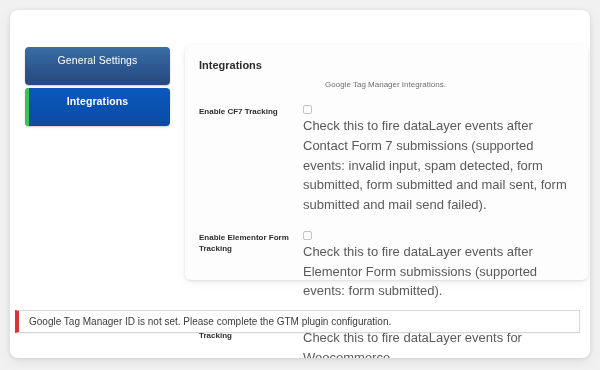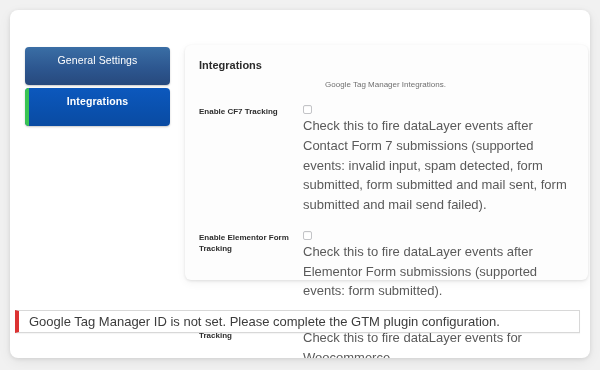--- a/index.html
+++ b/index.html
@@ -155,21 +155,21 @@
     box-sizing: border-box;
     background: #ffffff;
     border: 1px solid #d8d8d8;
     border-left: 4px solid #dc3232;
     display: flex;
     align-items: center;
     padding-left: 10px;
     box-shadow: 0 1px 1px rgba(0,0,0,0.04);
   }
   .notice-text {
-    font-size: 13px;
+    font-size: 10px;
     color: #3c3c3c;
   }
 </style>
 </head>
 <body>
 
 <div class="page-shell">
 
   <div class="sidebar">
     <div class="nav-item plain">

